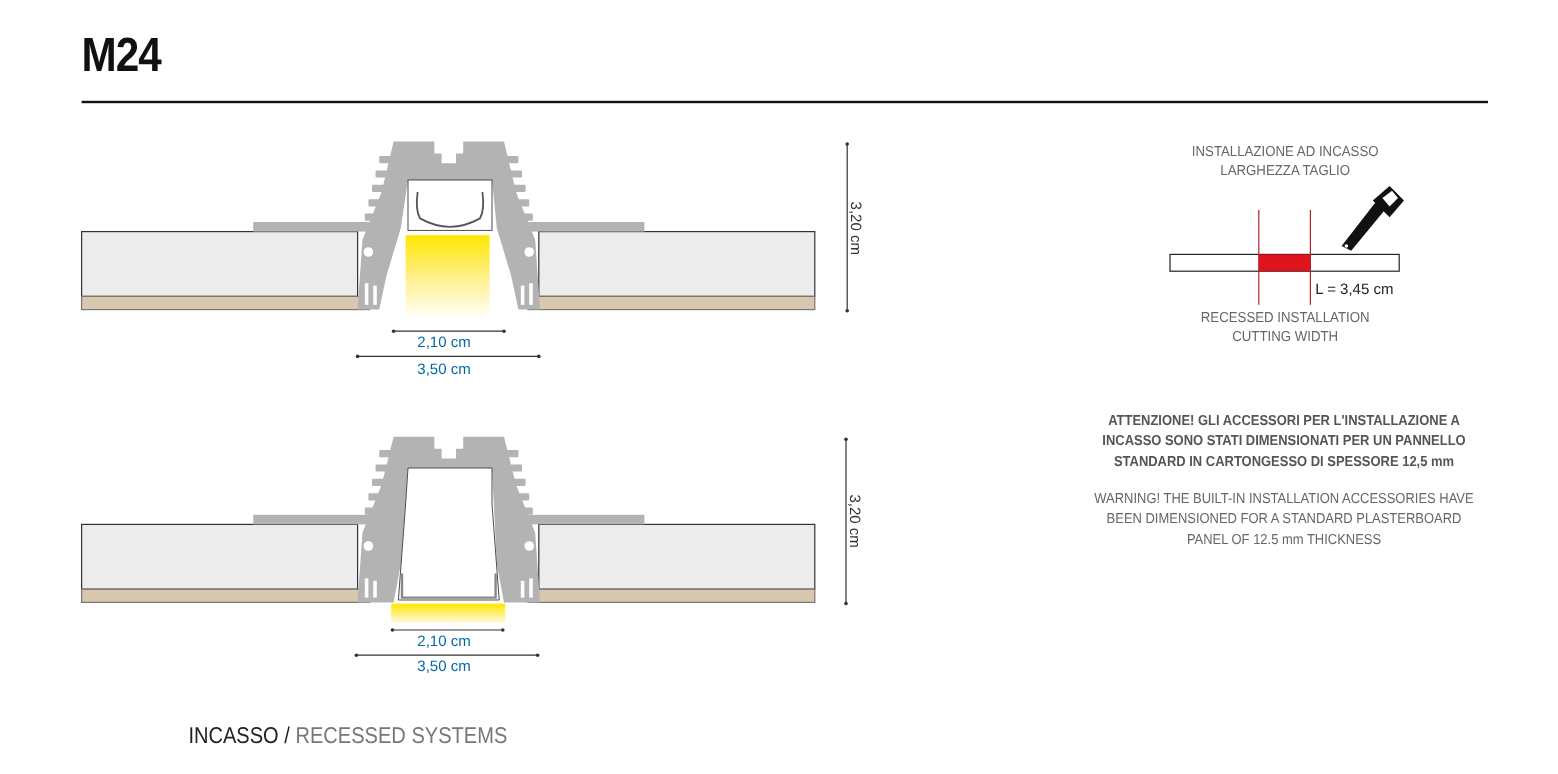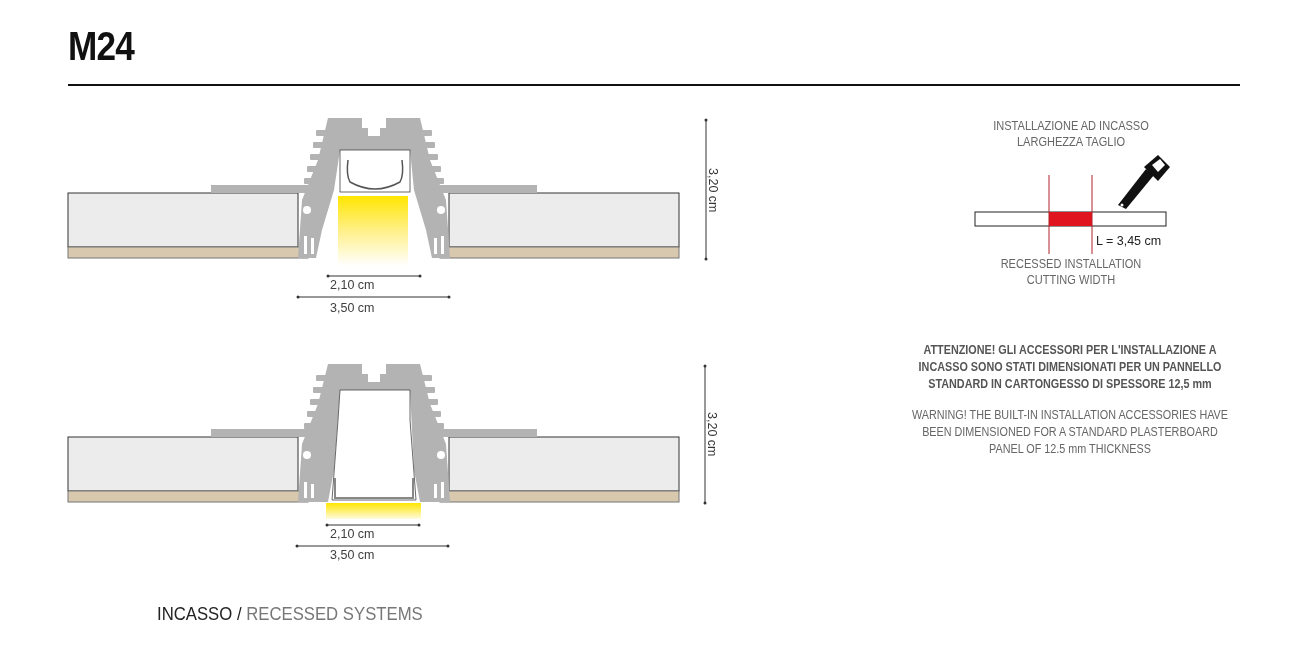--- a/index.html
+++ b/index.html
@@ -1,20 +1,20 @@
 <!DOCTYPE html>
 <html><head>
 <meta charset="utf-8">
 <style>
   html, body { margin:0; padding:0; background:#ffffff; }
   body { width:1298px; height:645px; position:relative; overflow:hidden; font-family:"Liberation Sans", sans-serif; }
   .title { position:absolute; left:68px; top:24px; font-size:40px; font-weight:bold; color:#111; letter-spacing:-1px; transform:scaleX(0.88); transform-origin:left top; }
   .rule { position:absolute; left:68px; top:84px; width:1172px; height:2px; background:#111; }
   svg.diagram { position:absolute; left:0; top:0; }
-  .lbl { position:absolute; font-size:12.5px; color:#404040; text-align:left; }
+  .lbl { position:absolute; font-size:12.5px; color:#0369a1; text-align:center; }
   .vlbl { position:absolute; font-size:12.5px; color:#333; transform:rotate(90deg); transform-origin:left top; white-space:nowrap; }
   .cap { position:absolute; text-align:center; font-size:12px; color:#666; line-height:16px; transform:scaleX(0.92); }
   .warn-it { position:absolute; left:880px; top:342px; width:380px; text-align:center; font-size:12px; font-weight:bold; color:#555; line-height:17px; transform:scaleX(0.9); }
   .warn-en { position:absolute; left:880px; top:407px; width:380px; text-align:center; font-size:12px; color:#666; line-height:17px; transform:scaleX(0.9); }
   .footer { position:absolute; left:157px; top:603px; font-size:19px; white-space:nowrap; transform:scaleX(0.88); transform-origin:left top; }
   .footer .it { color:#222; }
   .footer .sep { color:#222; }
   .footer .en { color:#777; }
 </style>
 </head>

